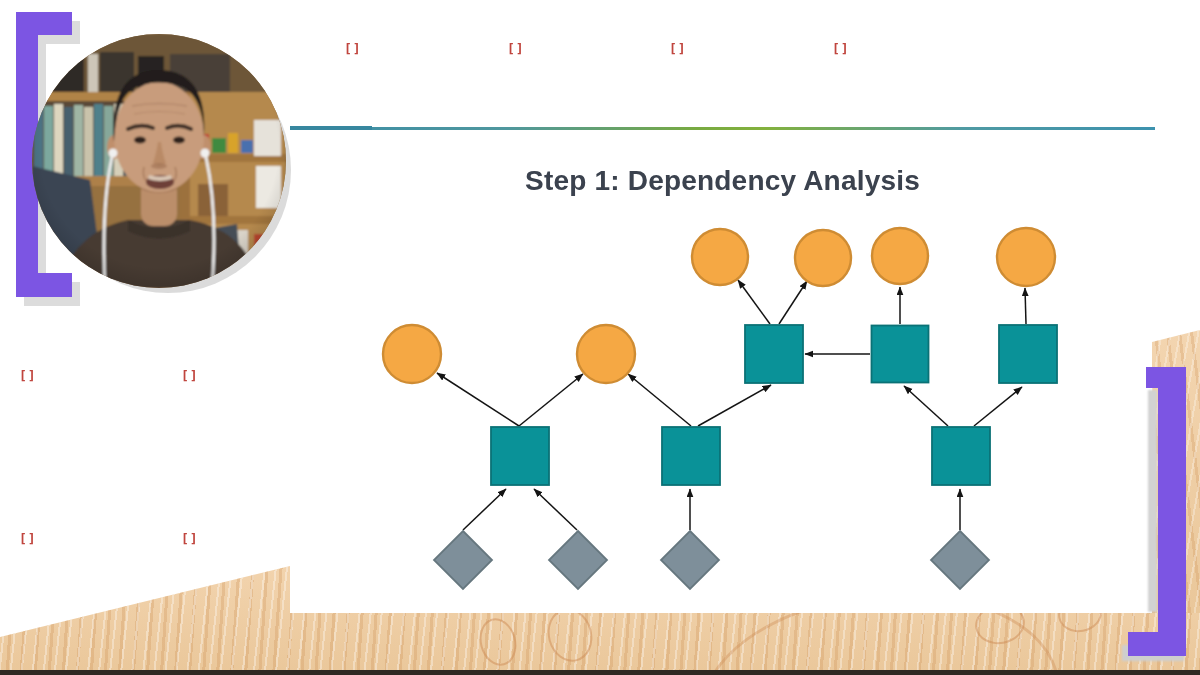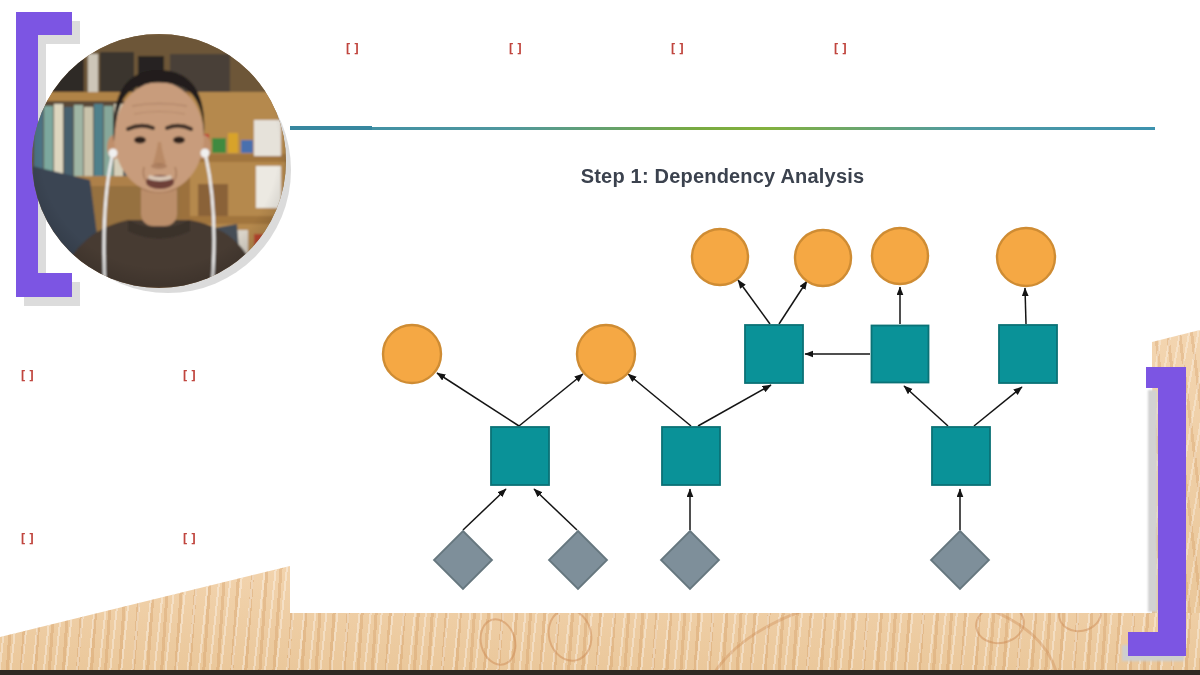--- a/index.html
+++ b/index.html
@@ -12,21 +12,21 @@
 
   
   .slide-canvas{position:absolute;left:290px;top:0;width:865px;height:613px;background:#ffffff;z-index:0;}
   .accent-line{
     position:absolute;left:290px;top:127px;width:865px;height:3px;z-index:2;
     background:linear-gradient(90deg,var(--line-teal) 0%,#4f979e 25%,var(--line-green) 47%,#83b13d 55%,#4f9aa3 78%,var(--line-teal-right) 100%);
   }
   .accent-line-left{position:absolute;left:290px;top:126px;width:82px;height:4px;background:var(--line-teal-left);z-index:2;}
   .slide-title{
     position:absolute;left:290px;top:165px;width:865px;z-index:2;
-    text-align:center;font-size:20px;font-weight:bold;color:var(--title-color);
+    text-align:center;font-size:28px;font-weight:bold;color:var(--title-color);
     letter-spacing:.2px;
   }
 
   
   .frame-marker{
     position:absolute;z-index:2;
     font-family:"DejaVu Sans Mono",monospace;font-weight:bold;font-size:13px;line-height:13px;
     color:var(--marker-red);letter-spacing:1px;
   }
 

